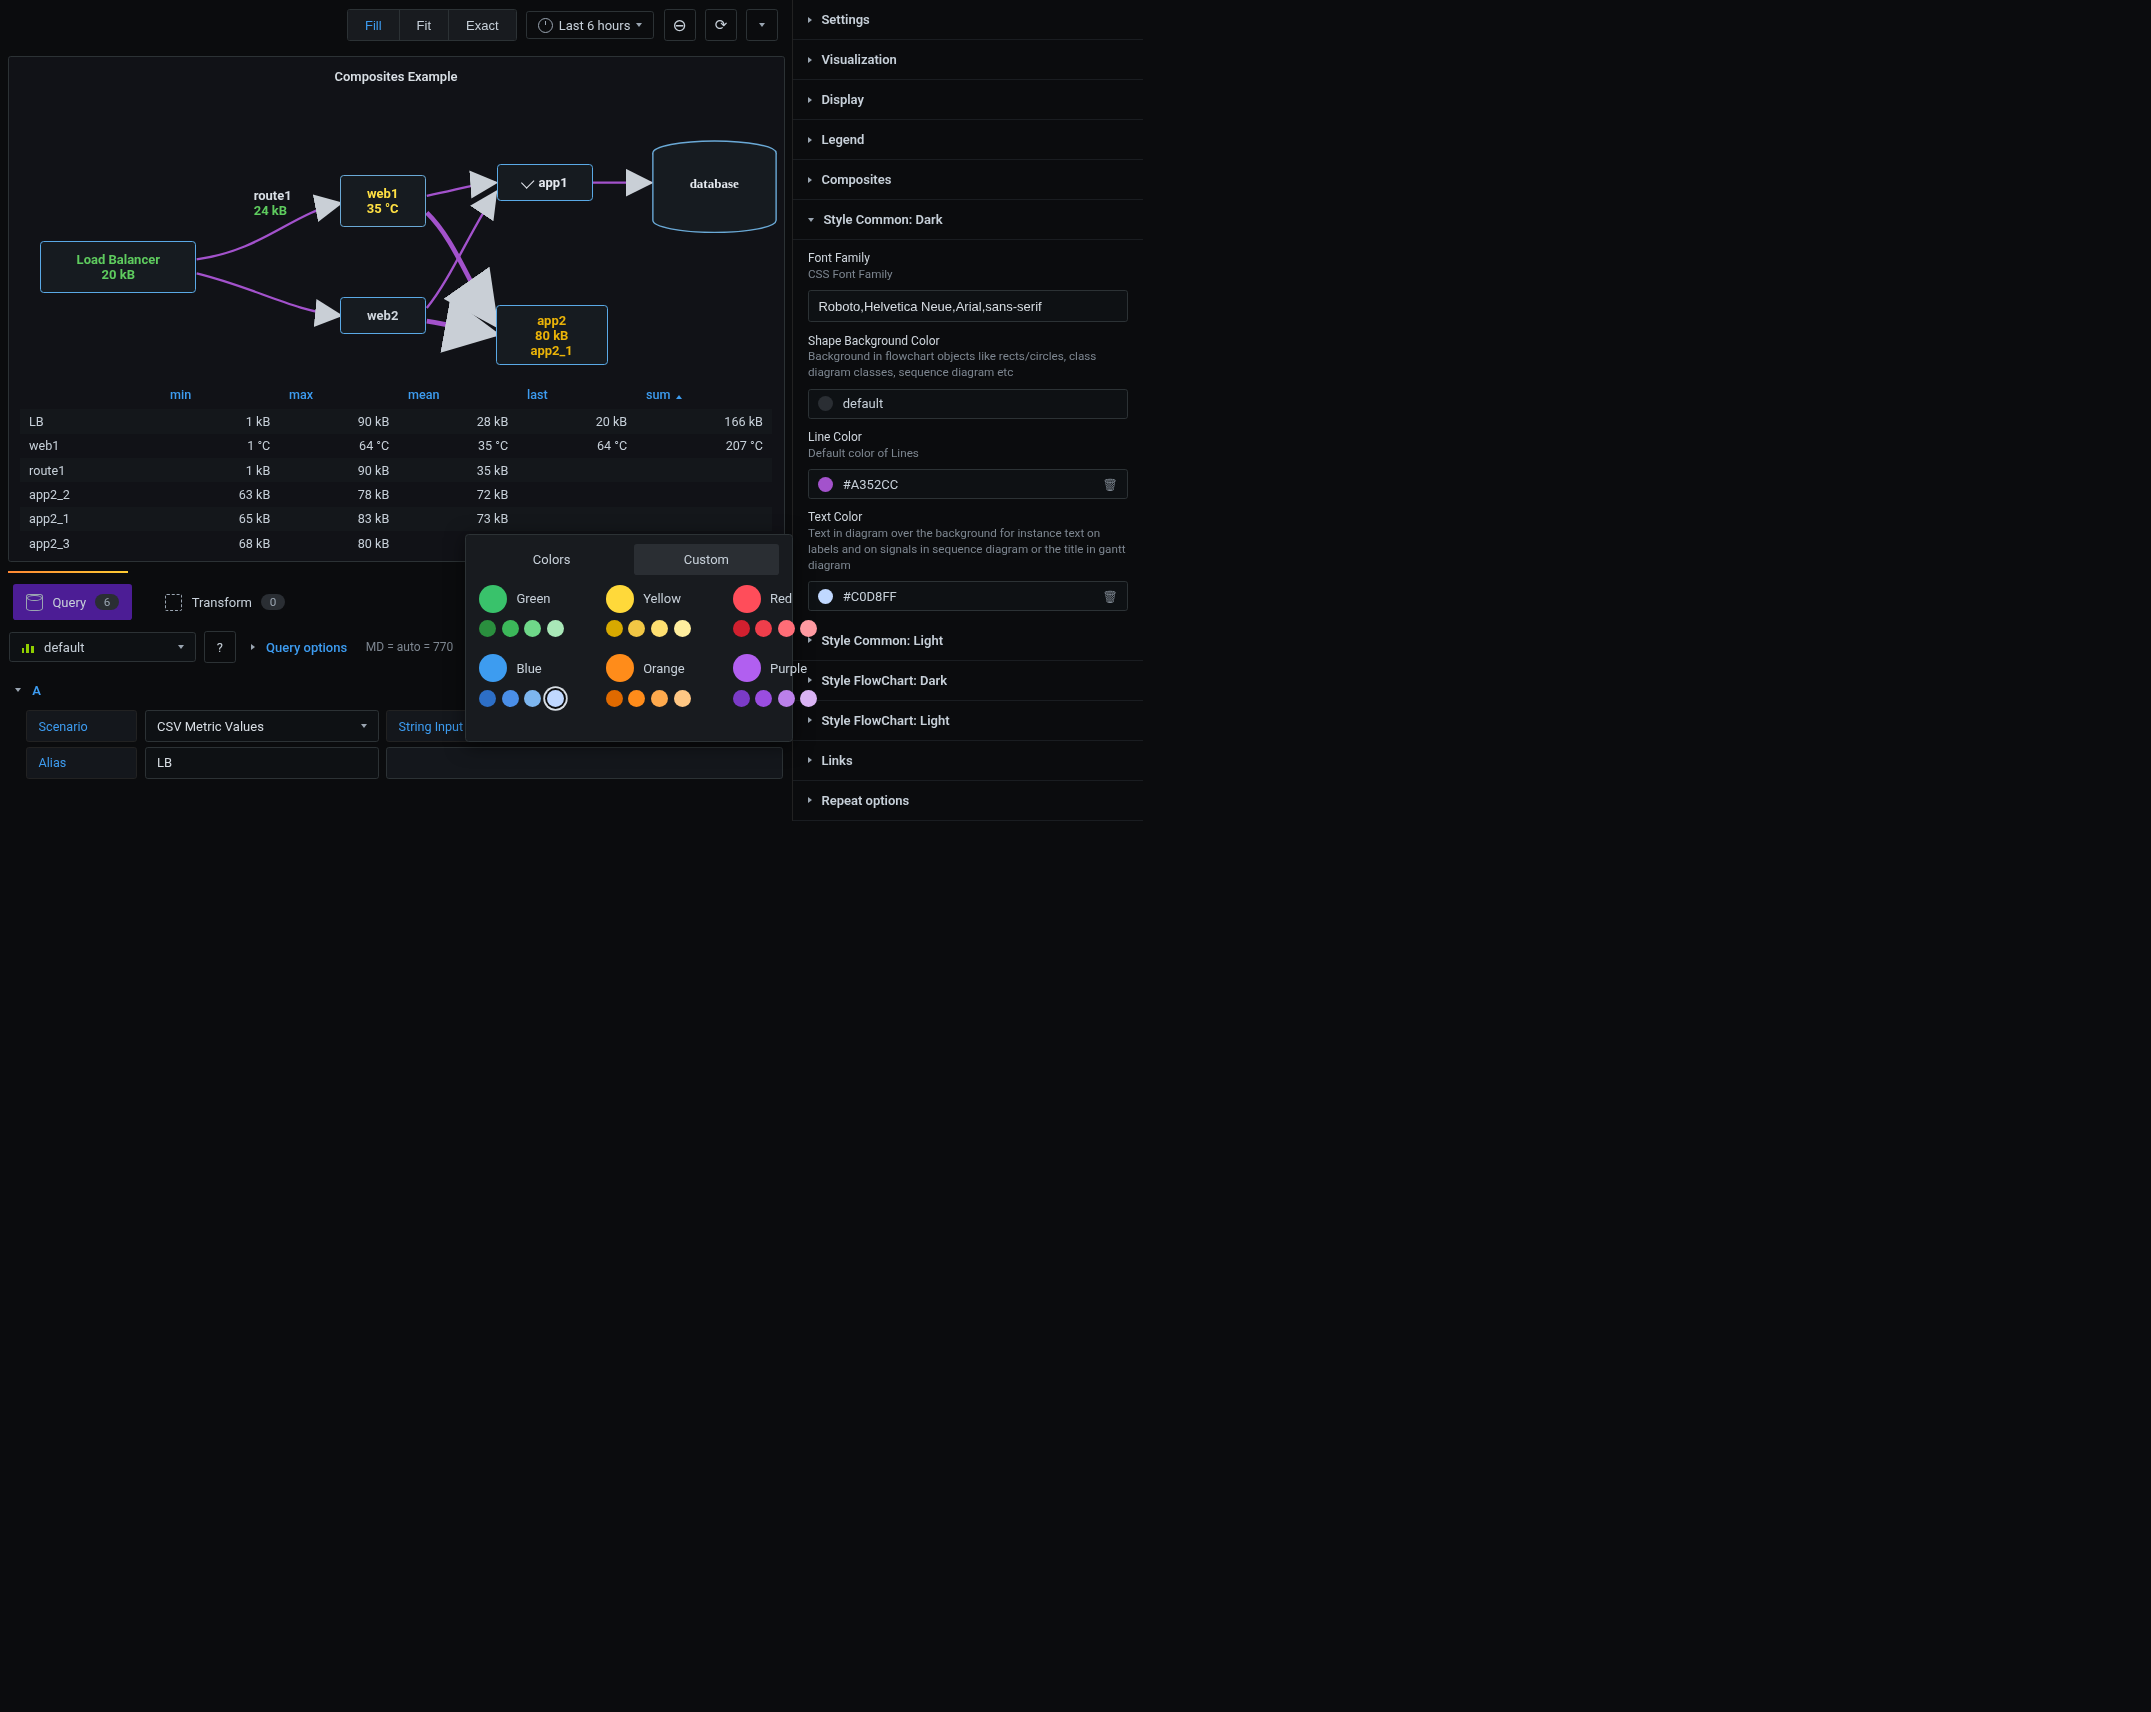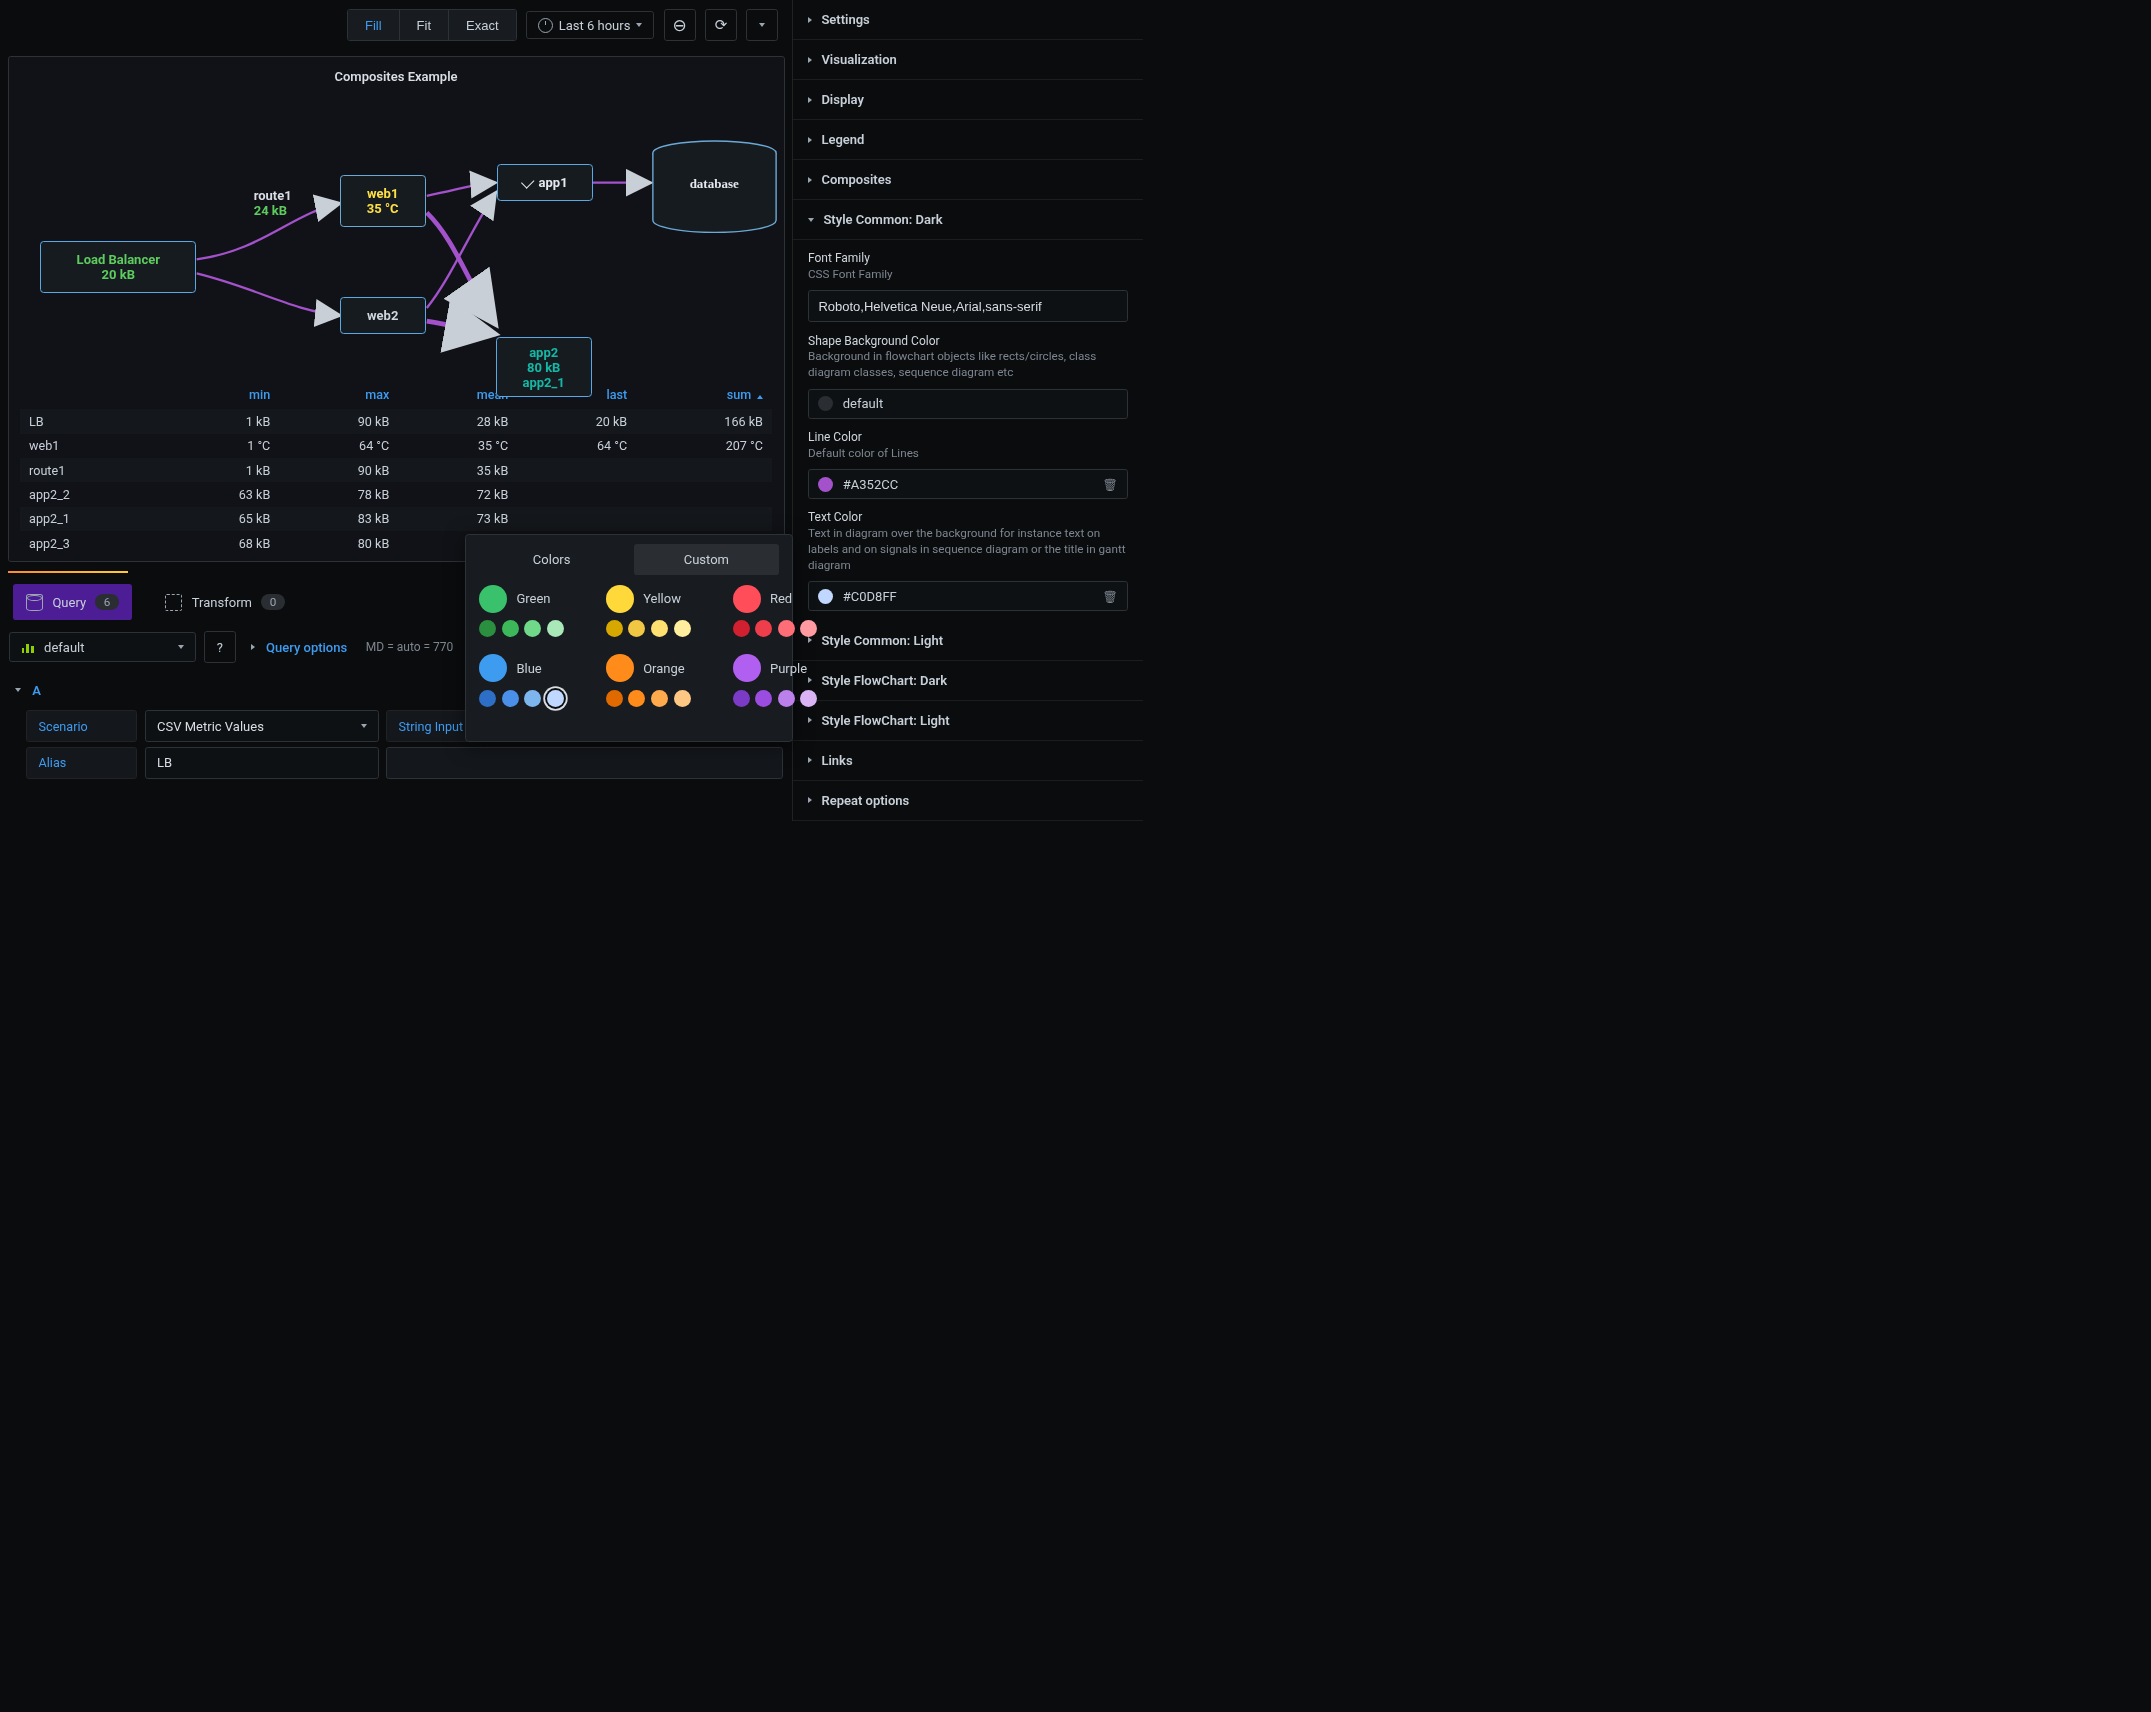--- a/index.html
+++ b/index.html
@@ -30,34 +30,34 @@
 
 
 .viz-panel{ margin:5.6px 7.5px 3.7px 7.5px; border:0.9px solid #2c3235; border-radius:2.8px; background:#111217; padding:11.2px 11.2px 5.6px 11.2px;}
 .viz-title{ text-align:center; font-weight:600; color:#d8dee4; margin-bottom:7.5px; }
 .diagram{ position:relative; height:290px; }
 .node{ position:absolute; border:0.9px solid #5aa9e6; border-radius:3.7px; background:#161b20; display:flex; flex-direction:column; align-items:center; justify-content:center; font-weight:700; }
 .lb{ left:20.6px; top:150px; width:156px; height:52px; color:#5ecb5e;}
 .web1{ left:320px; top:84px; width:86px; height:52px; color:#ffe043; border-color:#6aa9d6;}
 .web2{ left:320px; top:206px; width:86px; height:37px; color:#cfd6dd;}
 .app1{ left:477px; top:73px; width:96px; height:37px; color:#e5e9ef;}
-.app2{ left:476px; top:214px; width:96px; height:60px; color:#14b8a6;margin-top:32px;}
+.app2{ left:476px; top:214px; width:112px; height:60px; color:#eab308;}
 .cyl{ position:absolute; left:631px; top:49px; width:127px; height:94px;}
 .cyl svg{position:absolute;inset:0;}
 .dblabel{position:absolute;width:100%;text-align:center;top:36px;font-weight:700;color:#e5e9ef;font-family:Liberation Serif, serif;}
 .routelabel{position:absolute;left:234px;top:97px;font-weight:700;color:#d8dee4;}
 .routelabel .sub{color:#5ecb5e;}
 .check{display:inline-block;width:11.2px;height:7.5px;border-left:1.9px solid #e5e9ef;border-bottom:1.9px solid #e5e9ef;transform:rotate(-45deg);margin-right:5.6px;position:relative;top:-1.9px;}
 
 
 .arrows{position:absolute;inset:0;pointer-events:none;}
 
 
 .dtable{width:100%; border-collapse:collapse; font-size:12.6px;}
-.dtable th{ color:#3d9cf0; font-weight:500; text-align:right; padding:5.6px 9.4px 7.5px 9.4px;}
+.dtable th{ color:#3d9cf0; font-weight:500; text-align:left; padding:5.6px 9.4px 7.5px 9.4px;}
 .dtable th:first-child{text-align:left; visibility:hidden;}
 .dtable td{ padding:4.7px 9.4px; text-align:right;}
 .dtable td:first-child{text-align:left;}
 .dtable tr.row{ background:#14171b;}
 .sort-caret{display:inline-block;width:0;height:0;border-left:3.7px solid transparent;border-right:3.7px solid transparent;border-bottom:4.7px solid #3d9cf0;margin-left:5.6px;}
 
 
 .tabstrip{ display:flex; gap:20.6px; padding:13px 13px 0 13px; margin-top:9.4px; position:relative;}
 .tabstrip::before{content:"";position:absolute;left:0;right:0;top:0;height:1.9px;background:linear-gradient(90deg,#ff8833,#ffcc33);width:120px;margin-left:7.5px;}
 .qtab{ display:inline-flex; align-items:center; gap:9.4px; padding:9.4px 13px; border-radius:2.8px;}

